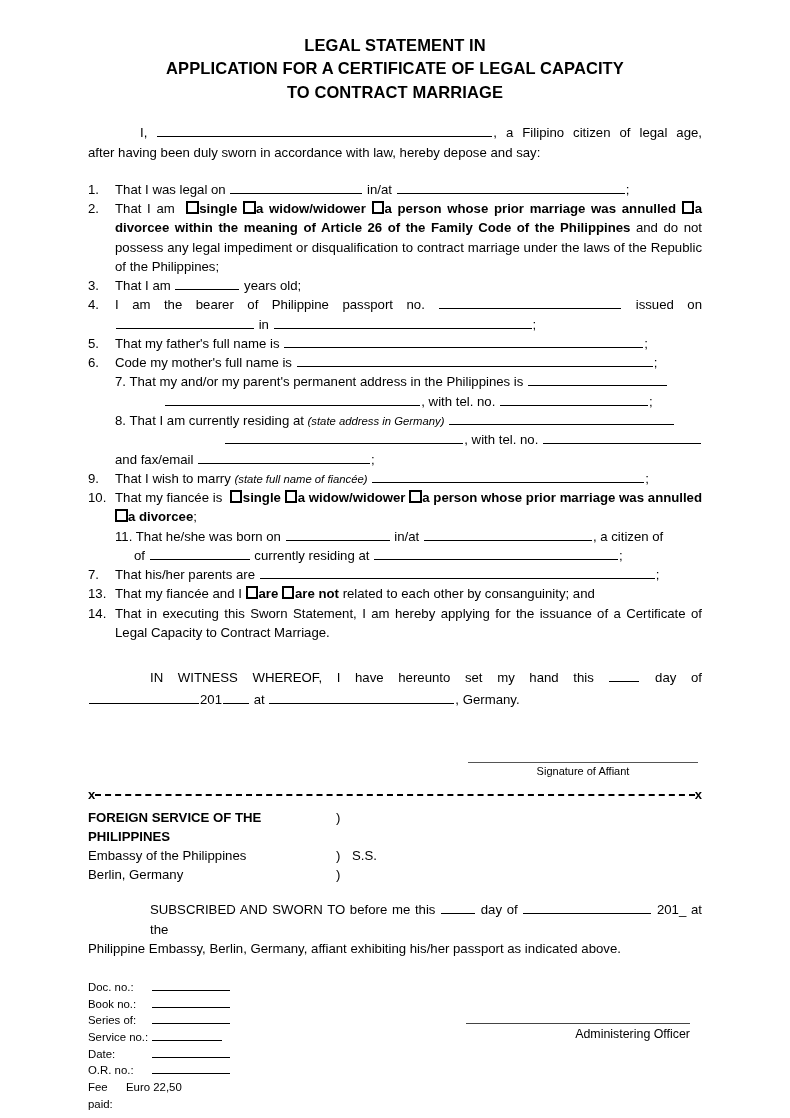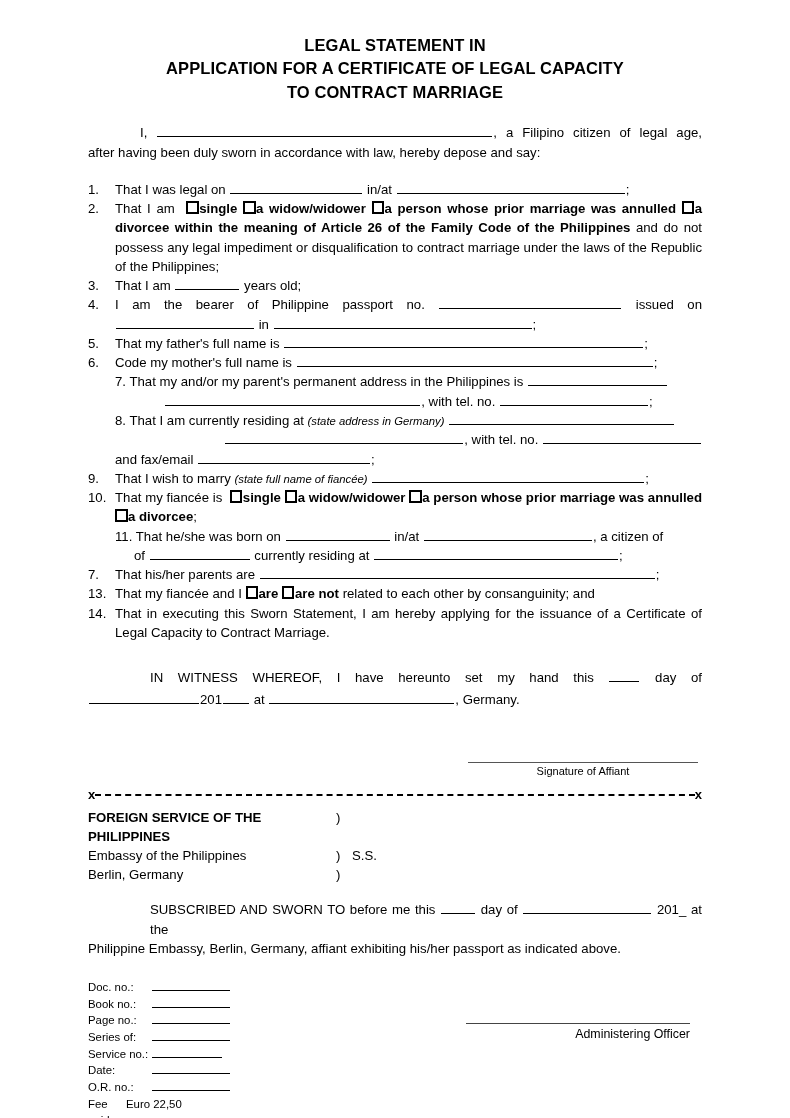--- a/index.html
+++ b/index.html
@@ -402,24 +402,20 @@
     <div class="registry">
       <div class="reg-row">
         <span class="rl">Doc. no.:</span>
         <span class="rv u-dot" style="width:78px"></span>
       </div>
       <div class="reg-row">
         <span class="rl">Book no.:</span>
         <span class="rv u-dot" style="width:78px"></span>
       </div>
       <div class="reg-row">
-        <span class="rl">Page no.:</span>
-        <span class="rv u-dot" style="width:78px"></span>
-      </div>
-      <div class="reg-row">
         <span class="rl">Series of:</span>
         <span class="rv u-dot" style="width:78px"></span>
       </div>
       <div class="reg-row">
         <span class="rl">Service no.:</span>
         <span class="rv u-dot" style="width:70px"></span>
       </div>
       <div class="reg-row">
         <span class="rl">Date:</span>
         <span class="rv u-dot" style="width:78px"></span>

